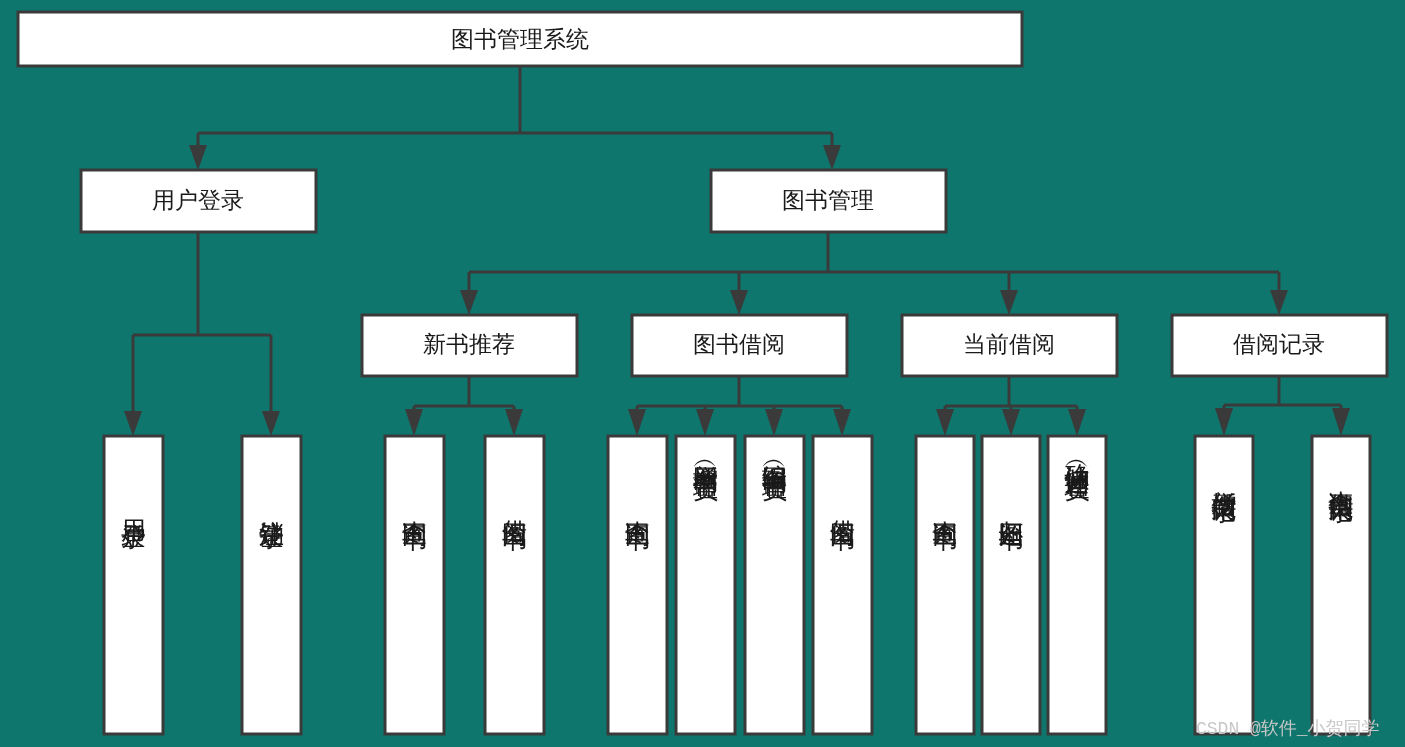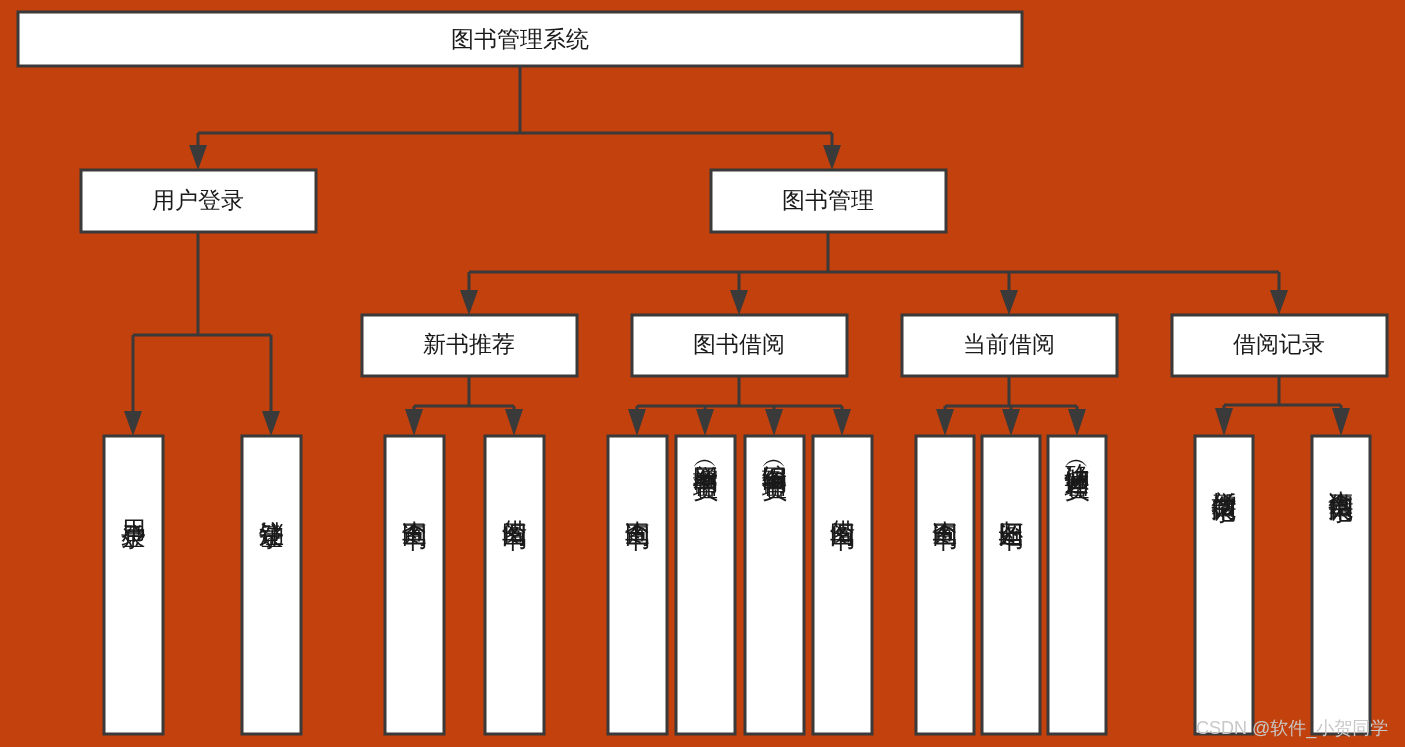--- a/index.html
+++ b/index.html
@@ -4,21 +4,21 @@
 <style>
   html, body {
     margin: 0;
     padding: 0;
     background: #ffffff;
   }
   #page {
     position: relative;
     width: 1405px;
     height: 747px;
-    background: #c2410c;
+    background: #0f766e;
     font-family: "Liberation Sans", "DejaVu Sans", sans-serif;
     overflow: hidden;
   }
   svg#diagram {
     position: absolute;
     left: 0;
     top: 0;
     width: 1405px;
     height: 747px;
   }
@@ -57,21 +57,21 @@
     text-orientation: upright;
     font-family: "Liberation Sans", "DejaVu Sans", sans-serif;
     font-size: 25px;
     line-height: 1.08;
     color: #1a1a1a;
     letter-spacing: 2px;
     white-space: nowrap;
   }
   .watermark {
     position: absolute;
-    font-family: Liberation Sans, sans-serif;
+    font-family: Liberation Mono, monospace;
     font-size: 18px;
     color: #c8c8c8;
     white-space: nowrap;
   }
 </style>
 </head>
 <body>
 
 <div id="page">
 

